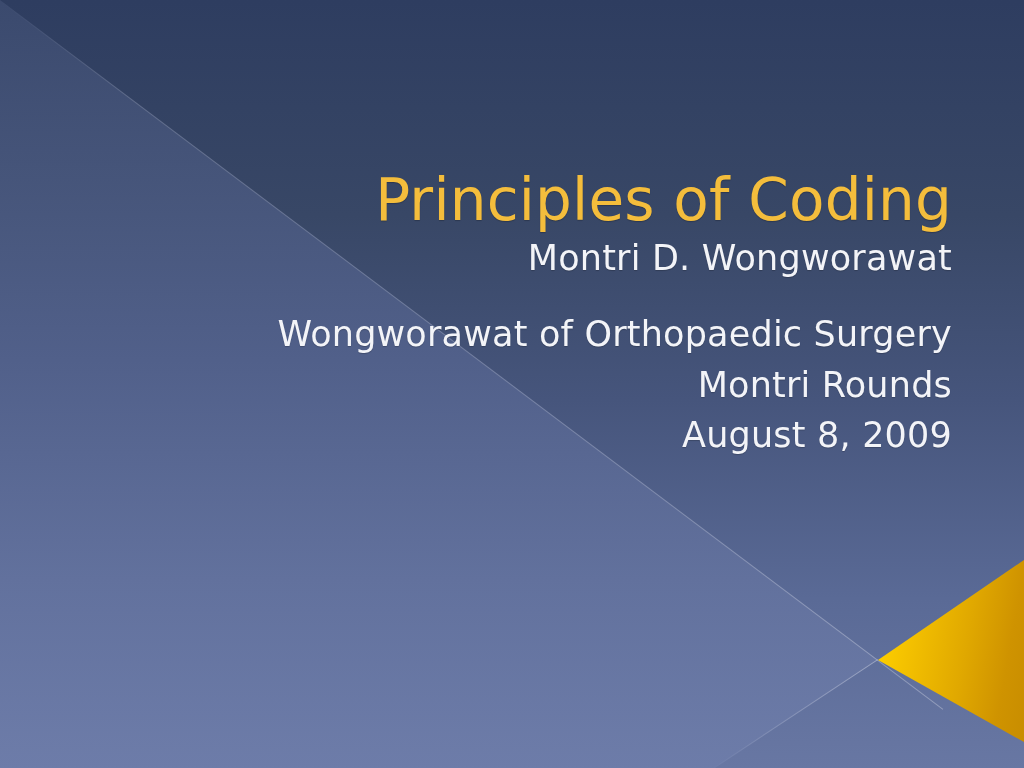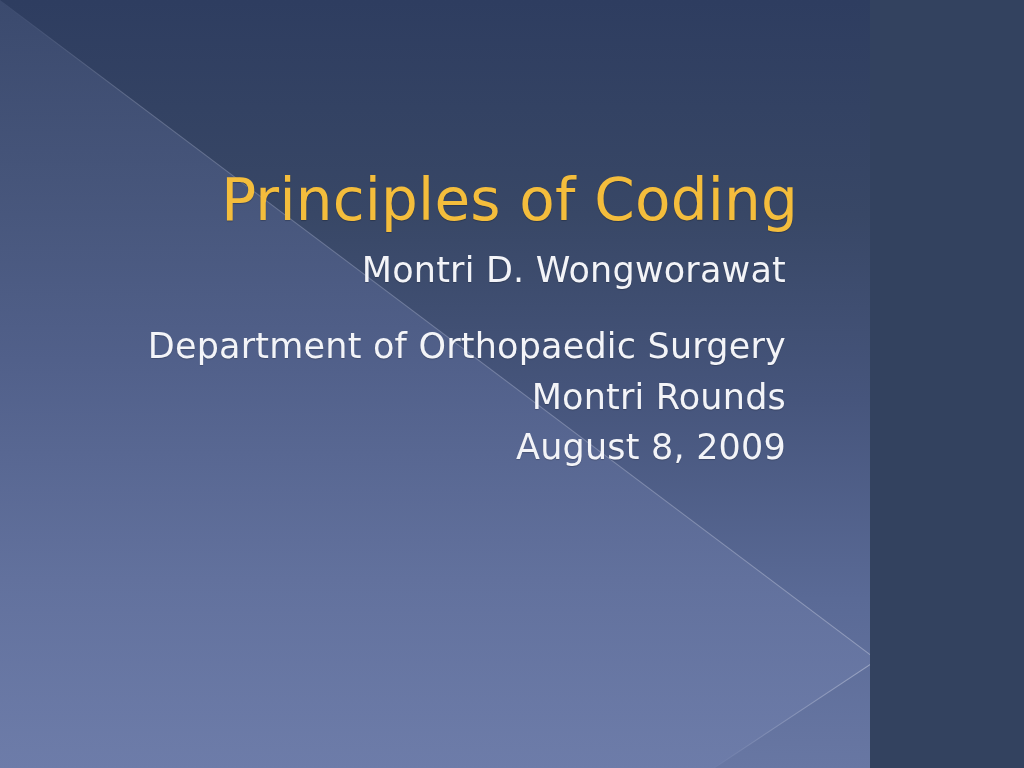--- a/index.html
+++ b/index.html
@@ -3,21 +3,21 @@
 <meta charset="utf-8">
 <title>Principles of Coding</title>
 <style>
   html, body {
     margin: 0;
     padding: 0;
     background: #33425f;
   }
   #slide {
     position: relative;
-    width: 870px;
+    width: 1024px;
     height: 768px;
     overflow: hidden;
     font-family: "DejaVu Sans", "Liberation Sans", sans-serif;
     
     background: linear-gradient(to bottom, #2e3d60 0%, #384766 28%, #46557c 52%, #5a6a96 78%, #6877a3 100%);
   }
 
   
   .wedge-lower-left {
     position: absolute;
@@ -75,21 +75,21 @@
   .slide-title {
     margin: 0;
     font-weight: 400;
     font-size: 58px;
     line-height: 1.12;
     color: #f4bd3c;
     letter-spacing: .2px;
     text-shadow: 0 1px 1px rgba(0,0,0,.22);
   }
   .subtitle-group {
-    margin: 12px;
+    margin: 0;
     padding: 0;
     list-style: none;
   }
   .subtitle-line {
     font-weight: 400;
     font-size: 35px;
     line-height: 1.45;
     color: #f3f4f8;
     letter-spacing: .2px;
     text-shadow: 0 1px 1px rgba(0,0,0,.20);
@@ -111,19 +111,19 @@
   <div class="diag-lower"></div>
   <div class="gold-triangle"></div>
 
   <div class="text-block">
 
     <h1 class="slide-title">Principles of Coding</h1>
 
     <div class="subtitle-group">
       <div class="subtitle-line">Montri D. Wongworawat</div>
       <div class="subtitle-line spacer"> </div>
-      <div class="subtitle-line">Department of Orthopaedic Surgery</div>
+      <div class="subtitle-line">Wongworawat of Orthopaedic Surgery</div>
       <div class="subtitle-line">Montri Rounds</div>
       <div class="subtitle-line">August 8, 2009</div>
     </div>
 
   </div>
 </div>
 
 </body></html>

